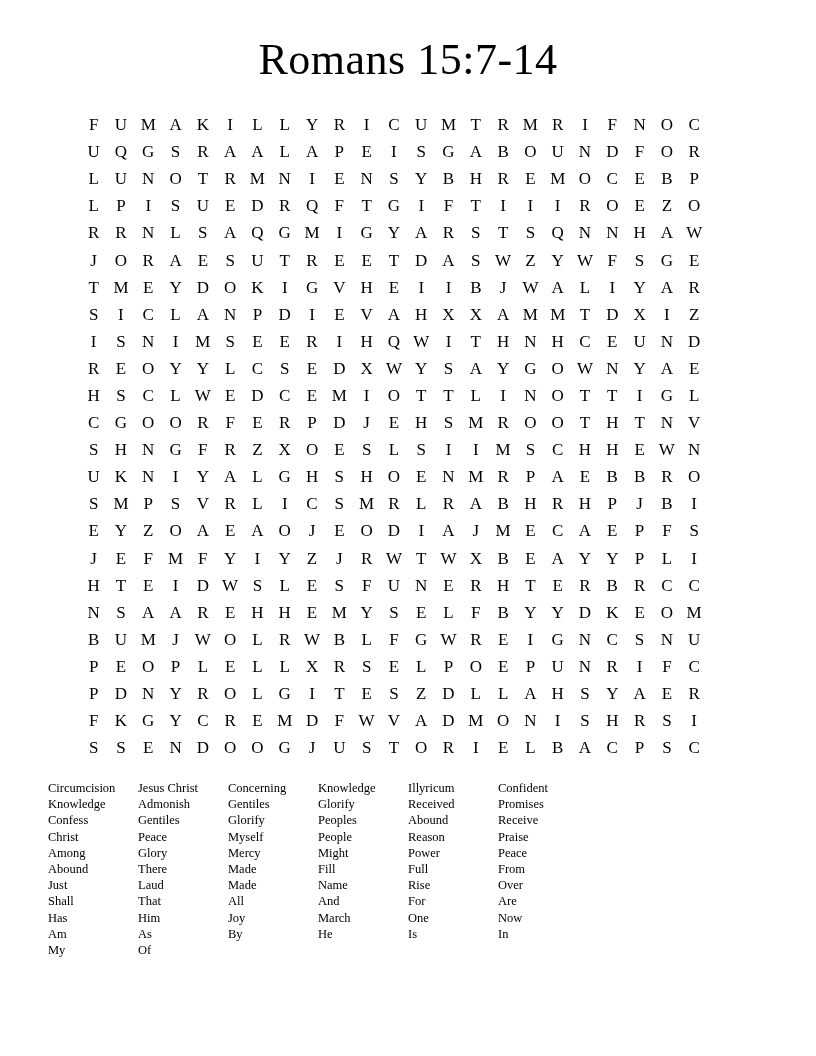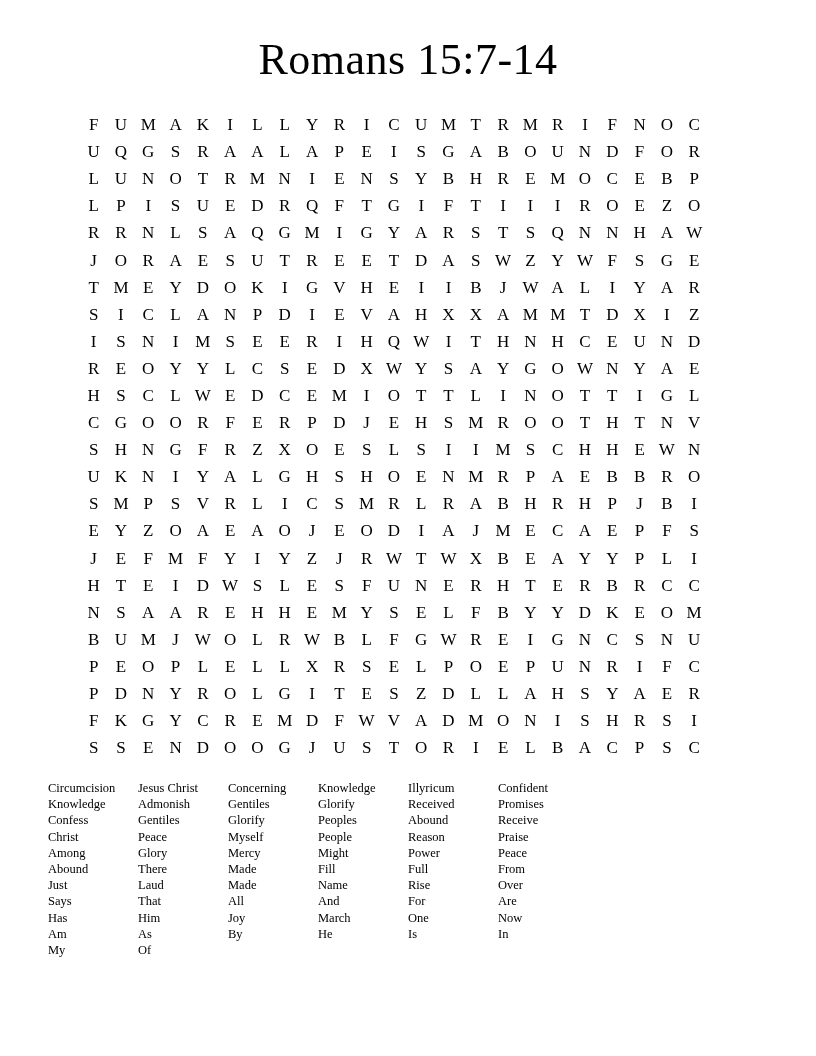--- a/index.html
+++ b/index.html
@@ -647,21 +647,21 @@
     </div>
   <div class="word-list" id="word-list">
       <div class="word-col">
         <div class="word-item">Circumcision</div>
         <div class="word-item">Knowledge</div>
         <div class="word-item">Confess</div>
         <div class="word-item">Christ</div>
         <div class="word-item">Among</div>
         <div class="word-item">Abound</div>
         <div class="word-item">Just</div>
-        <div class="word-item">Says</div>
+        <div class="word-item">Shall</div>
         <div class="word-item">Has</div>
         <div class="word-item">Am</div>
         <div class="word-item">My</div>
       </div>
       <div class="word-col">
         <div class="word-item">Jesus Christ</div>
         <div class="word-item">Admonish</div>
         <div class="word-item">Gentiles</div>
         <div class="word-item">Peace</div>
         <div class="word-item">Glory</div>

